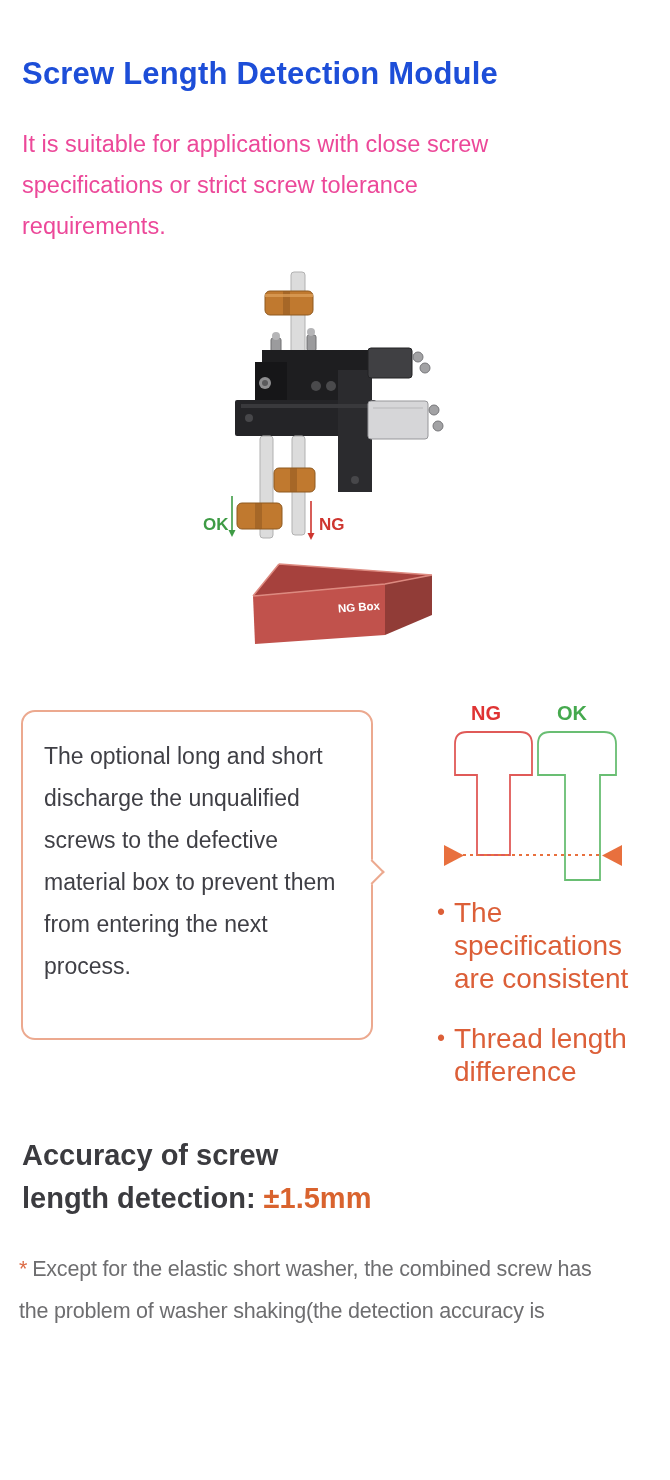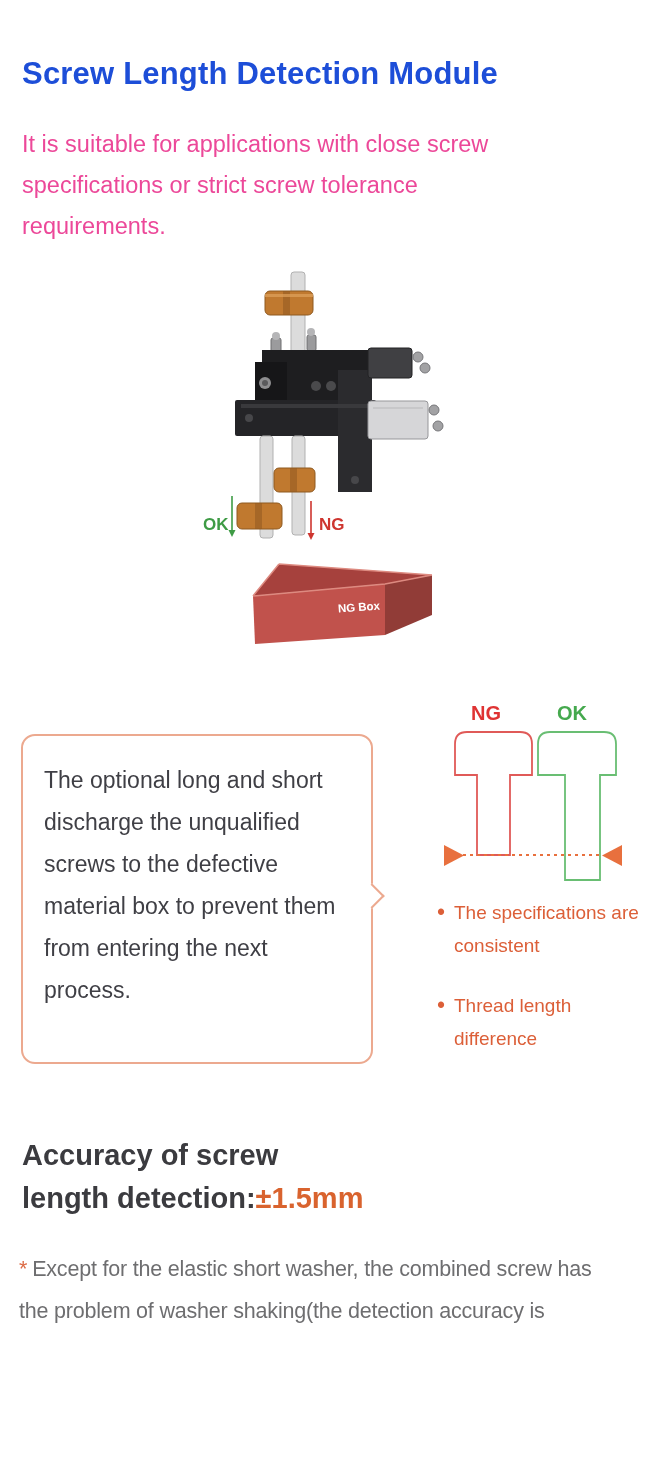--- a/index.html
+++ b/index.html
@@ -18,46 +18,46 @@
     letter-spacing:0.2px;
   }
   .intro-text {
     position:absolute; left:22px; top:124px; width:530px;
     font-size:23.5px; line-height:41px; color:#ec4899;
   }
   .machine-figure { position:absolute; left:195px; top:258px; }
 
   
   .callout-box {
-    position:absolute; left:21px; top:734px; width:352px; height:330px;
+    position:absolute; left:21px; top:710px; width:352px; height:330px;
     border:2px solid #ECA98F; border-radius:14px; background:#fff;
   }
   .callout-pointer {
     position:absolute; right:-10px; top:151px; width:18px; height:18px;
     background:#fff; transform:rotate(45deg);
     border-top:2px solid #ECA98F; border-right:2px solid #ECA98F;
   }
   .callout-text {
     padding:23px 4px 0 21px;
     font-size:23px; line-height:42px; color:#3F3F45;
   }
 
   
   .comparison-diagram { position:absolute; left:437px; top:690px; width:233px; }
   .comparison-notes { position:absolute; left:437px; top:896px; width:212px; }
   .bullet-item { display:flex; margin-bottom:27px; color:#DC5F38; }
   .bullet-marker { width:17px; font-size:23px; line-height:33px; }
-  .bullet-text { flex:1; font-size:19px; line-height:33px; }
+  .bullet-text { flex:1; font-size:28px; line-height:33px; }
 
   
   .accuracy-heading {
     position:absolute; left:22px; top:1134px;
     font-size:29px; font-weight:bold; color:#3B3B3F; line-height:43px;
   }
-  .accuracy-value { color:#D9632E; }
+  .accuracy-value { color:#D9632E;margin-left:8px; }
 
   
   .footnote {
     position:absolute; left:19px; top:1249px; width:640px;
     font-size:21.5px; line-height:41.5px; color:#6E6E70;
     letter-spacing:-0.2px;
   }
   .footnote-marker { color:#DC6B46; margin-right:5px; }
 </style>
 </head>

